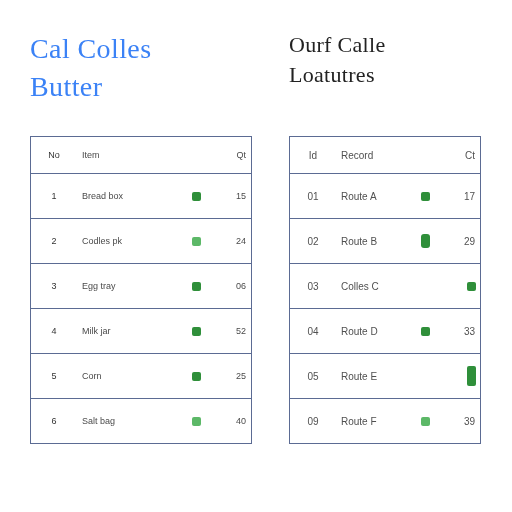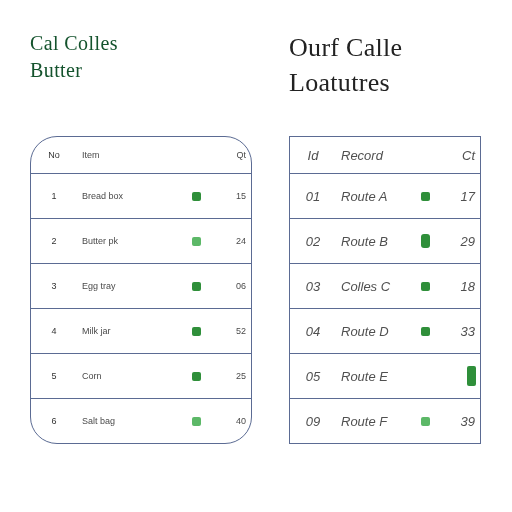--- a/index.html
+++ b/index.html
@@ -17,37 +17,37 @@
   }
   .col {
     flex: 1;
     min-width: 0;
   }
   .titles {
     margin-bottom: 28px;
     min-height: 78px;
   }
   .title-a {
-    font-size: 20px;
-    color: #14532d;
+    font-size: 28px;
+    color: #3b82f6;
     line-height: 1.35;
     letter-spacing: 0.4px;
     font-family: Georgia, 'Times New Roman', serif;
   }
   .title-b {
-    font-size: 26px;
+    font-size: 22px;
     color: #222;
     line-height: 1.35;
     letter-spacing: 0.3px;
     font-family: Georgia, 'Times New Roman', serif;
   }
   .grid {
     border: 1px solid #5b6b93;
   }
-  .grid.wider { width: 220px; border-radius: 27px; }
+  .grid.wider { width: 220px; }
   .grid.narrow { width: 190px; }
   .row {
     display: flex;
     align-items: stretch;
     height: 44px;
     border-top: 1px solid #5b6b93;
   }
   .row:first-child { border-top: none; }
   .head {
     display: flex;
@@ -71,21 +71,21 @@
   .cell.cicon { width: 18px; justify-content: center; padding: 0; }
   .gi {
     width: 9px; height: 9px;
     background: #2f8f3a;
     border-radius: 2px;
     display: inline-block;
   }
   .gi.tall { height: 14px; border-radius: 3px; }
   .gi.dbl { height: 20px; }
   .gi.light { background: #5cb867; }
-  .gridsmall .cell { font-size: 13px; color:#505050;font-style:italic; }
+  .gridsmall .cell { font-size: 10px; color:#505050; }
 </style>
 </head>
 <body>
 
 <div class="page">
 
   <div class="col">
     <div class="titles title-a">
       <div>Cal Colles</div>
       <div>Butter</div>
@@ -101,21 +101,21 @@
       <div class="row">
         <div class="cell c1">1</div>
         <div class="cell c2">Bread box</div>
         <div class="cell cicon">
             <span class="gi"></span>
           </div>
         <div class="cell c3">15</div>
       </div>
       <div class="row">
         <div class="cell c1">2</div>
-        <div class="cell c2">Butter pk</div>
+        <div class="cell c2">Codles pk</div>
         <div class="cell cicon">
             <span class="gi light"></span>
           </div>
         <div class="cell c3">24</div>
       </div>
       <div class="row">
         <div class="cell c1">3</div>
         <div class="cell c2">Egg tray</div>
         <div class="cell cicon">
             <span class="gi"></span>
@@ -177,21 +177,20 @@
             <span class="gi tall"></span>
           </div>
         <div class="cell c3">29</div>
       </div>
       <div class="row">
         <div class="cell c1">03</div>
         <div class="cell c2">Colles C</div>
         <div class="cell cicon">
             <span class="gi"></span>
           </div>
-        <div class="cell c3">18</div>
       </div>
       <div class="row">
         <div class="cell c1">04</div>
         <div class="cell c2">Route D</div>
         <div class="cell cicon">
             <span class="gi"></span>
           </div>
         <div class="cell c3">33</div>
       </div>
       <div class="row">

